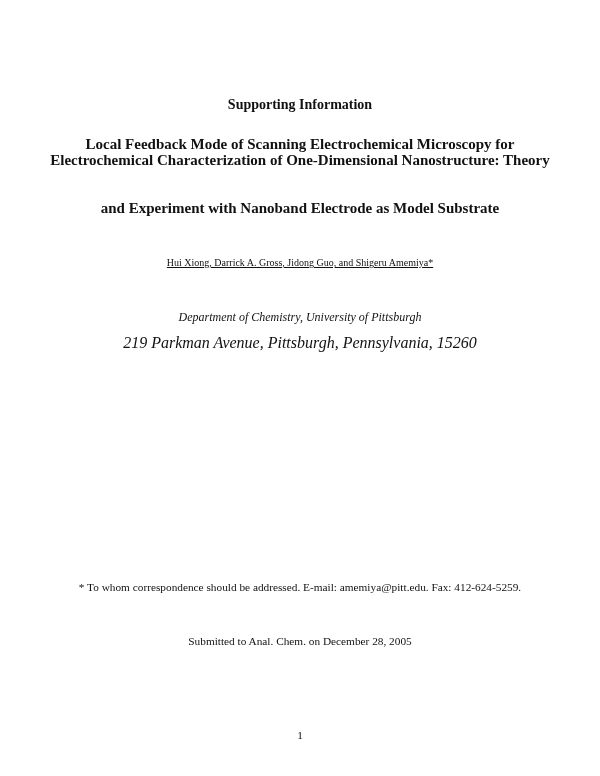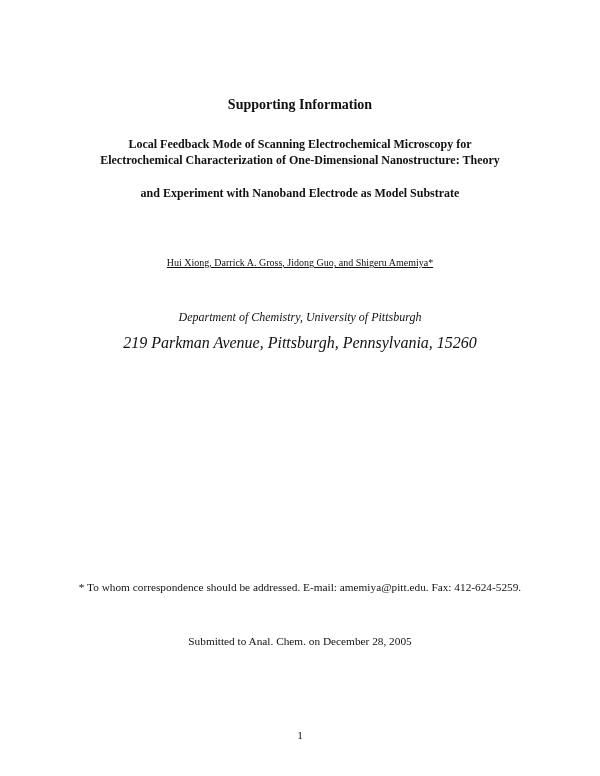--- a/index.html
+++ b/index.html
@@ -2,28 +2,28 @@
 <html><head>
   <meta charset="utf-8">
   <style>
     html, body { margin: 0; padding: 0; background: #ffffff; }
     body {
       width: 600px; height: 776px; position: relative; overflow: hidden;
       font-family: "Liberation Serif", "DejaVu Serif", serif; color: #111111;
     }
     .line {
       position: absolute; left: 0; width: 600px; text-align: center;
-      font-size: 12px; line-height: 14px; white-space: nowrap;
+      font-size: 15px; line-height: 14px; white-space: nowrap;
     }
     .bold { font-weight: bold; }
     .italic { font-style: italic; }
     #heading { top: 98px; font-size: 14px; }
     #title-1 { top: 137px; }
     #title-2 { top: 153px; }
-    #title-3 { top: 186px; }
+    #title-3 { top: 201px; }
     #authors { top: 256px; font-size: 10px; text-decoration: underline; }
     #aff-1 { top: 310px; font-size: 12px; }
     #aff-2 { top: 336px; font-size: 16px; }
     #corr { top: 580px; font-size: 11.3px; }
     #submitted { top: 634px; font-size: 11.3px; }
     #page-num { top: 728px; font-size: 11.3px; }
   </style>
 </head>
 <body>
 

